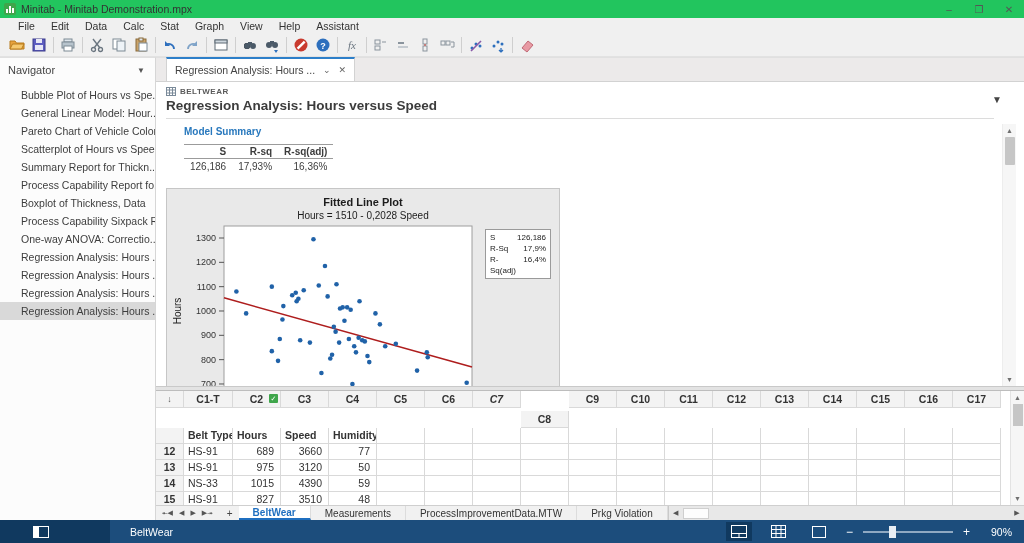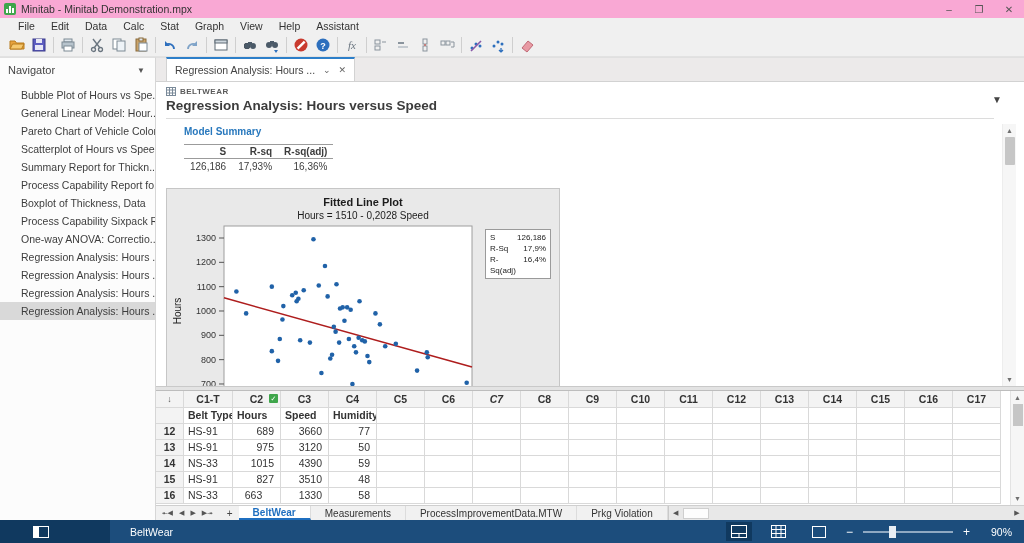--- a/index.html
+++ b/index.html
@@ -1,20 +1,20 @@
 <!DOCTYPE html>
 <html><head>
 <meta charset="utf-8">
 <style>
   * { margin:0; padding:0; box-sizing:border-box; }
   html,body { width:1024px; height:543px; overflow:hidden;
     font-family:"Liberation Sans","DejaVu Sans",sans-serif; background:#f0f0f0; }
 
   
-  .titlebar { height:18px; background:#f9a8d4; display:flex; align-items:center; padding-left:4px; }
+  .titlebar { height:18px; background:#22c55e; display:flex; align-items:center; padding-left:4px; }
   .app-icon { width:12px; height:12px; background:#3fa54b; border-radius:2px; margin-right:5px;
     display:flex; align-items:flex-end; justify-content:center; gap:1px; padding:2px 2px; }
   .app-icon i { display:block; width:2px; background:#fff; }
   .titlebar .title { font-size:10.5px; color:#333; flex:1; }
   .win-controls { display:flex; }
   .win-controls span { width:30px; text-align:center; font-size:10px; color:#555; cursor:default; }
 
   
   .menubar { height:16px; display:flex; align-items:center; padding-left:10px; gap:0; background:#f0f0f0; }
   .menubar .menu-item { font-size:10.5px; color:#333; padding:1px 8px; }
@@ -475,21 +475,21 @@
       <div class="grid" id="grid">
           <div class="g-row">
             <div class="g-cell g-hdr" style="width: 28px; font-size: 9px; color: rgb(85, 85, 85);">↓</div>
             <div class="g-cell g-hdr" style="width: 49px;">C1-T</div>
             <div class="g-cell g-hdr" style="width: 48px;">C2<span class="check-badge">✓</span></div>
             <div class="g-cell g-hdr" style="width: 48px;">C3</div>
             <div class="g-cell g-hdr" style="width: 48px;">C4</div>
             <div class="g-cell g-hdr" style="width: 48px;">C5</div>
             <div class="g-cell g-hdr" style="width: 48px;">C6</div>
             <div class="g-cell g-hdr" style="width: 48px; font-style: italic;">C7</div>
-            <div class="g-cell g-hdr" style="width: 48px;">C8</div>
+            <div class="g-cell g-hdr" style="width: 48px; margin-top: 20px;">C8</div>
             <div class="g-cell g-hdr" style="width: 48px;">C9</div>
             <div class="g-cell g-hdr" style="width: 48px;">C10</div>
             <div class="g-cell g-hdr" style="width: 48px;">C11</div>
             <div class="g-cell g-hdr" style="width: 48px;">C12</div>
             <div class="g-cell g-hdr" style="width: 48px;">C13</div>
             <div class="g-cell g-hdr" style="width: 48px;">C14</div>
             <div class="g-cell g-hdr" style="width: 48px;">C15</div>
             <div class="g-cell g-hdr" style="width: 48px;">C16</div>
             <div class="g-cell g-hdr" style="width: 48px;">C17</div>
           </div>

